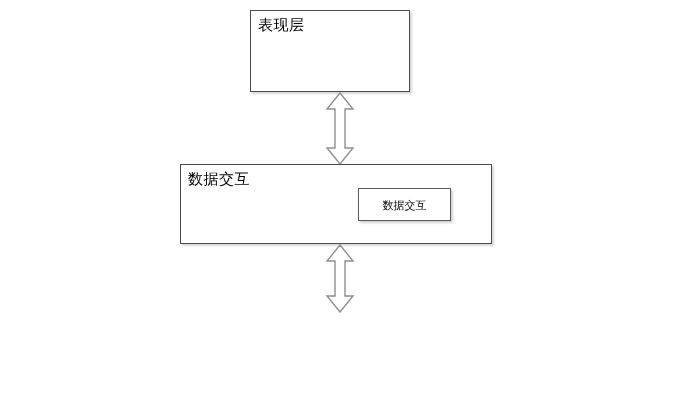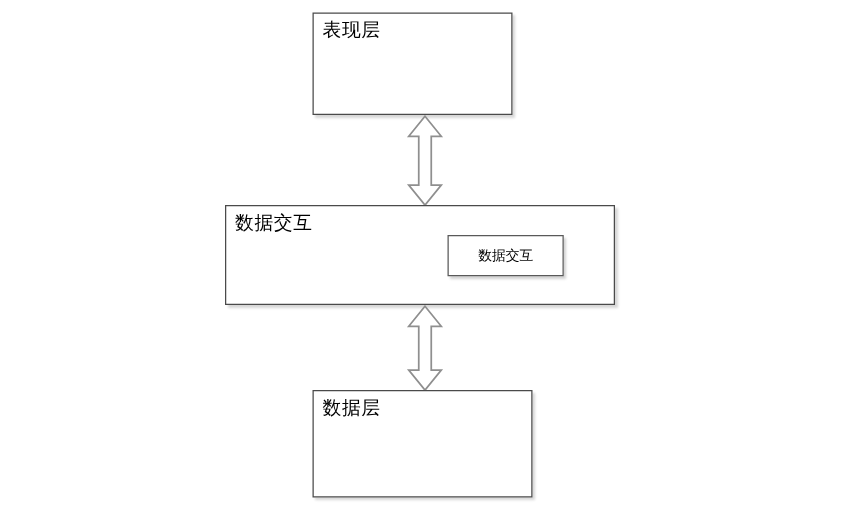--- a/index.html
+++ b/index.html
@@ -111,18 +111,14 @@
   <div class="node-box" id="data-exchange-node">
     <span class="node-label small">数据交互</span>
   </div>
 
   <div class="arrow" id="arrow-business-data">
     <svg viewBox="0 0 30 69" preserveAspectRatio="none">
       <polygon points="15,1 28,17 20,17 20,52 28,52 15,68 2,52 10,52 10,17 2,17"></polygon>
     </svg>
   </div>
 
-  <div class="layer-box" id="data-layer">
-    <div class="layer-title">数据层</div>
-
-  </div>
 
 </div>
 
 </body></html>

